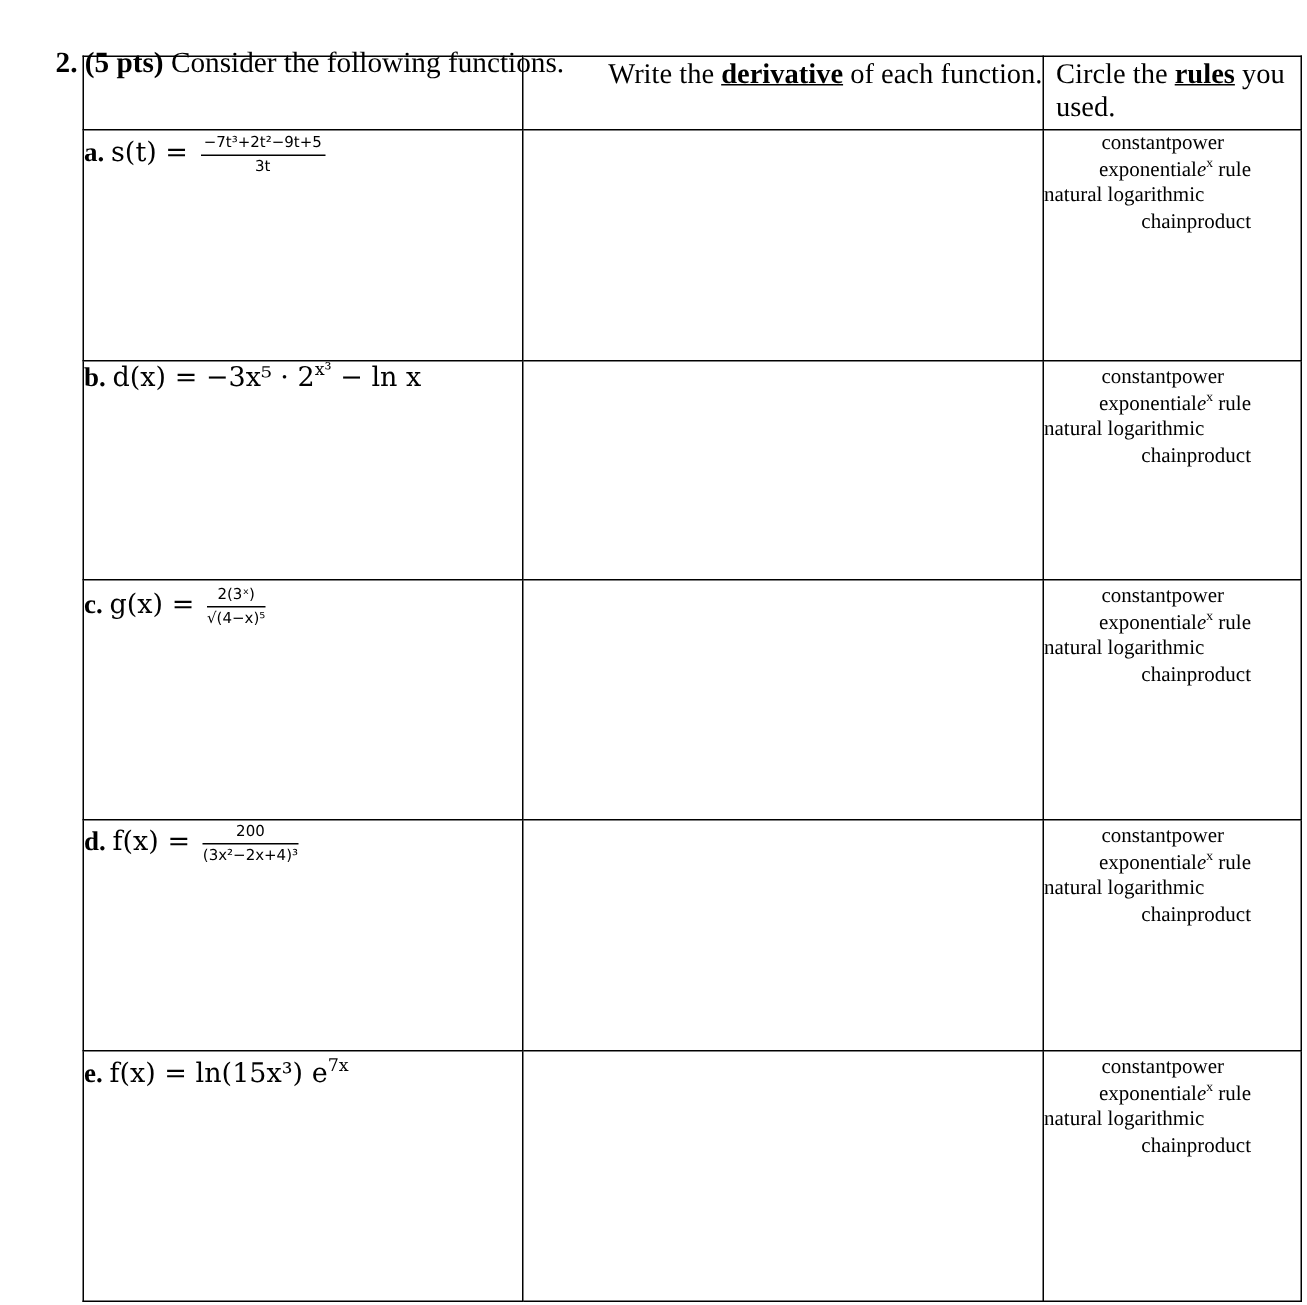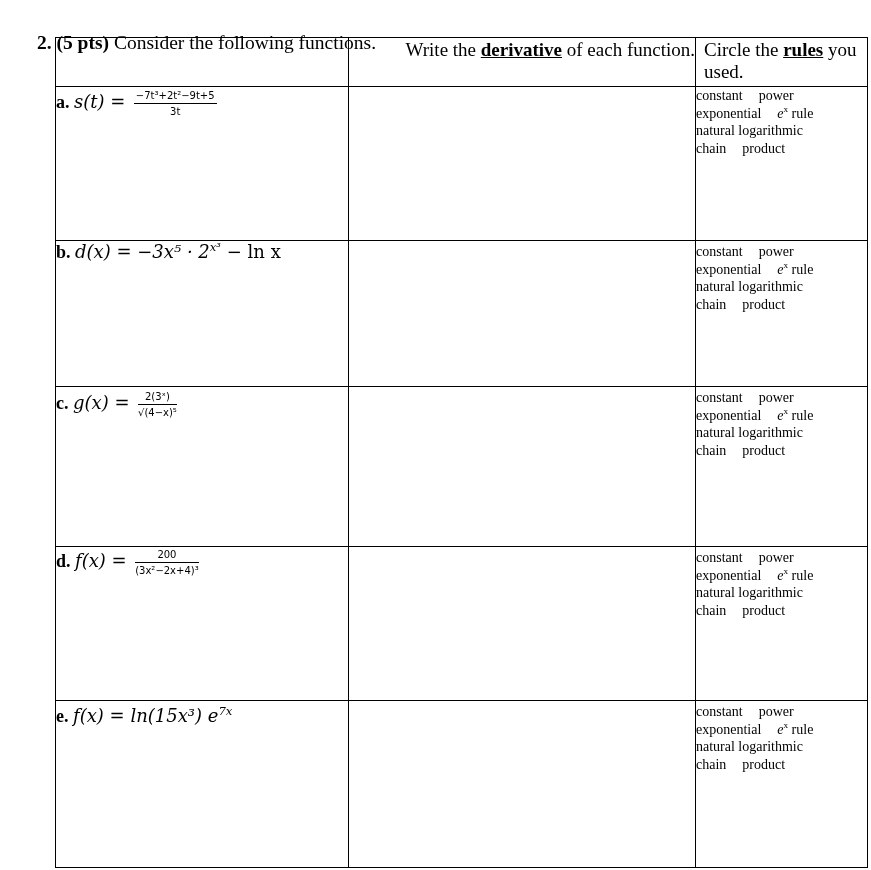--- a/index.html
+++ b/index.html
@@ -9,27 +9,27 @@
     table.grid { position:absolute; left:55px; top:37px; border-collapse:collapse; table-layout:fixed; }
     table.grid td { border:1.3px solid #000; vertical-align:top; padding:0; }
     .c1 { width:292px; } .c2 { width:337px;text-align:right; } .c3 { width:163px;font-family:Liberation Serif, serif; }
     .hdr td { height:47px; }
     .hdr .h2 { font-size:19px; padding:1px 0 0 9px; line-height:22px; white-space:nowrap; }
     .hdr .h3 { font-size:19px; padding:1px 0 0 8px; line-height:22px; }
     .u { font-weight:bold; text-decoration:underline; }
     .rowA td { height:150px; } .rowB td { height:143px; } .rowC td { height:155px; } .rowD td { height:151px; } .rowE td { height:162px; }
     .fn { font-size:18px; padding:0 0 0 8px; position:relative; white-space:nowrap; }
     .lab { font-family:"Liberation Serif", serif; font-weight:bold; }
-    .m { font-family:"DejaVu Serif", serif; font-style:italic; }
+    .m { font-family:"DejaVu Serif", serif; }
     .mr { font-family:"DejaVu Serif", serif; }
     .frac { display:inline-block; vertical-align:middle; text-align:center; font-family:"DejaVu Sans", sans-serif; font-size:10px; margin-left:4px; }
     .frac .num { display:block; padding:0 2px 2px; border-bottom:1.2px solid #000; }
     .frac .den { display:block; padding-top:2px; }
     .rules { font-size:14px; line-height:17.5px; padding:0 0 0 8px; }
-    .rules .line { display:flex; justify-content:flex-start; width:138px;gap:16px; }
+    .rules .line { display:flex; justify-content:flex-end; width:138px; }
     sup { font-size:65%; line-height:0; }
   </style>
 </head>
 <body>
 
 <div class="title">
   <b>2.</b>
   <b>(5 pts)</b>
   <span>Consider the following functions.</span>
 </div>

